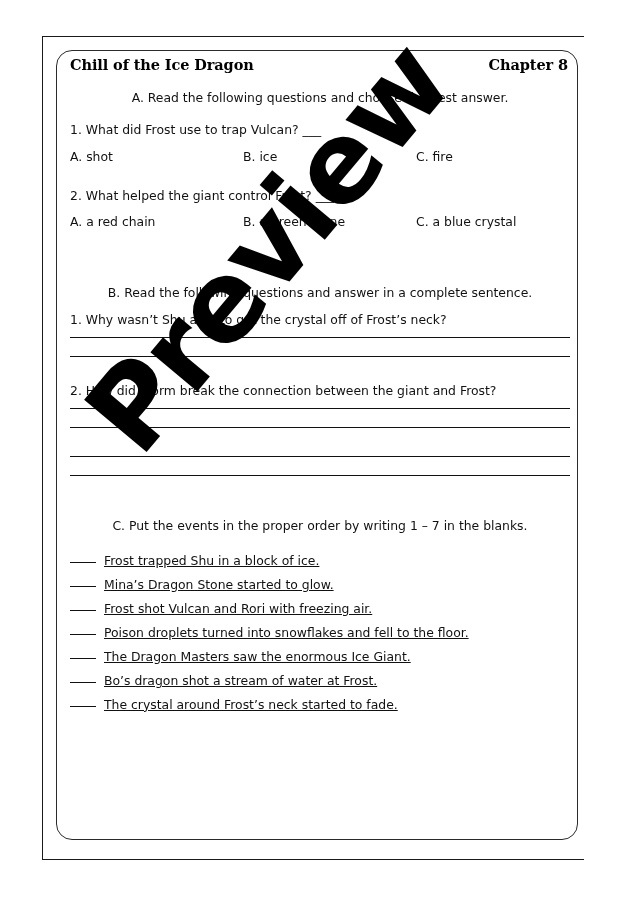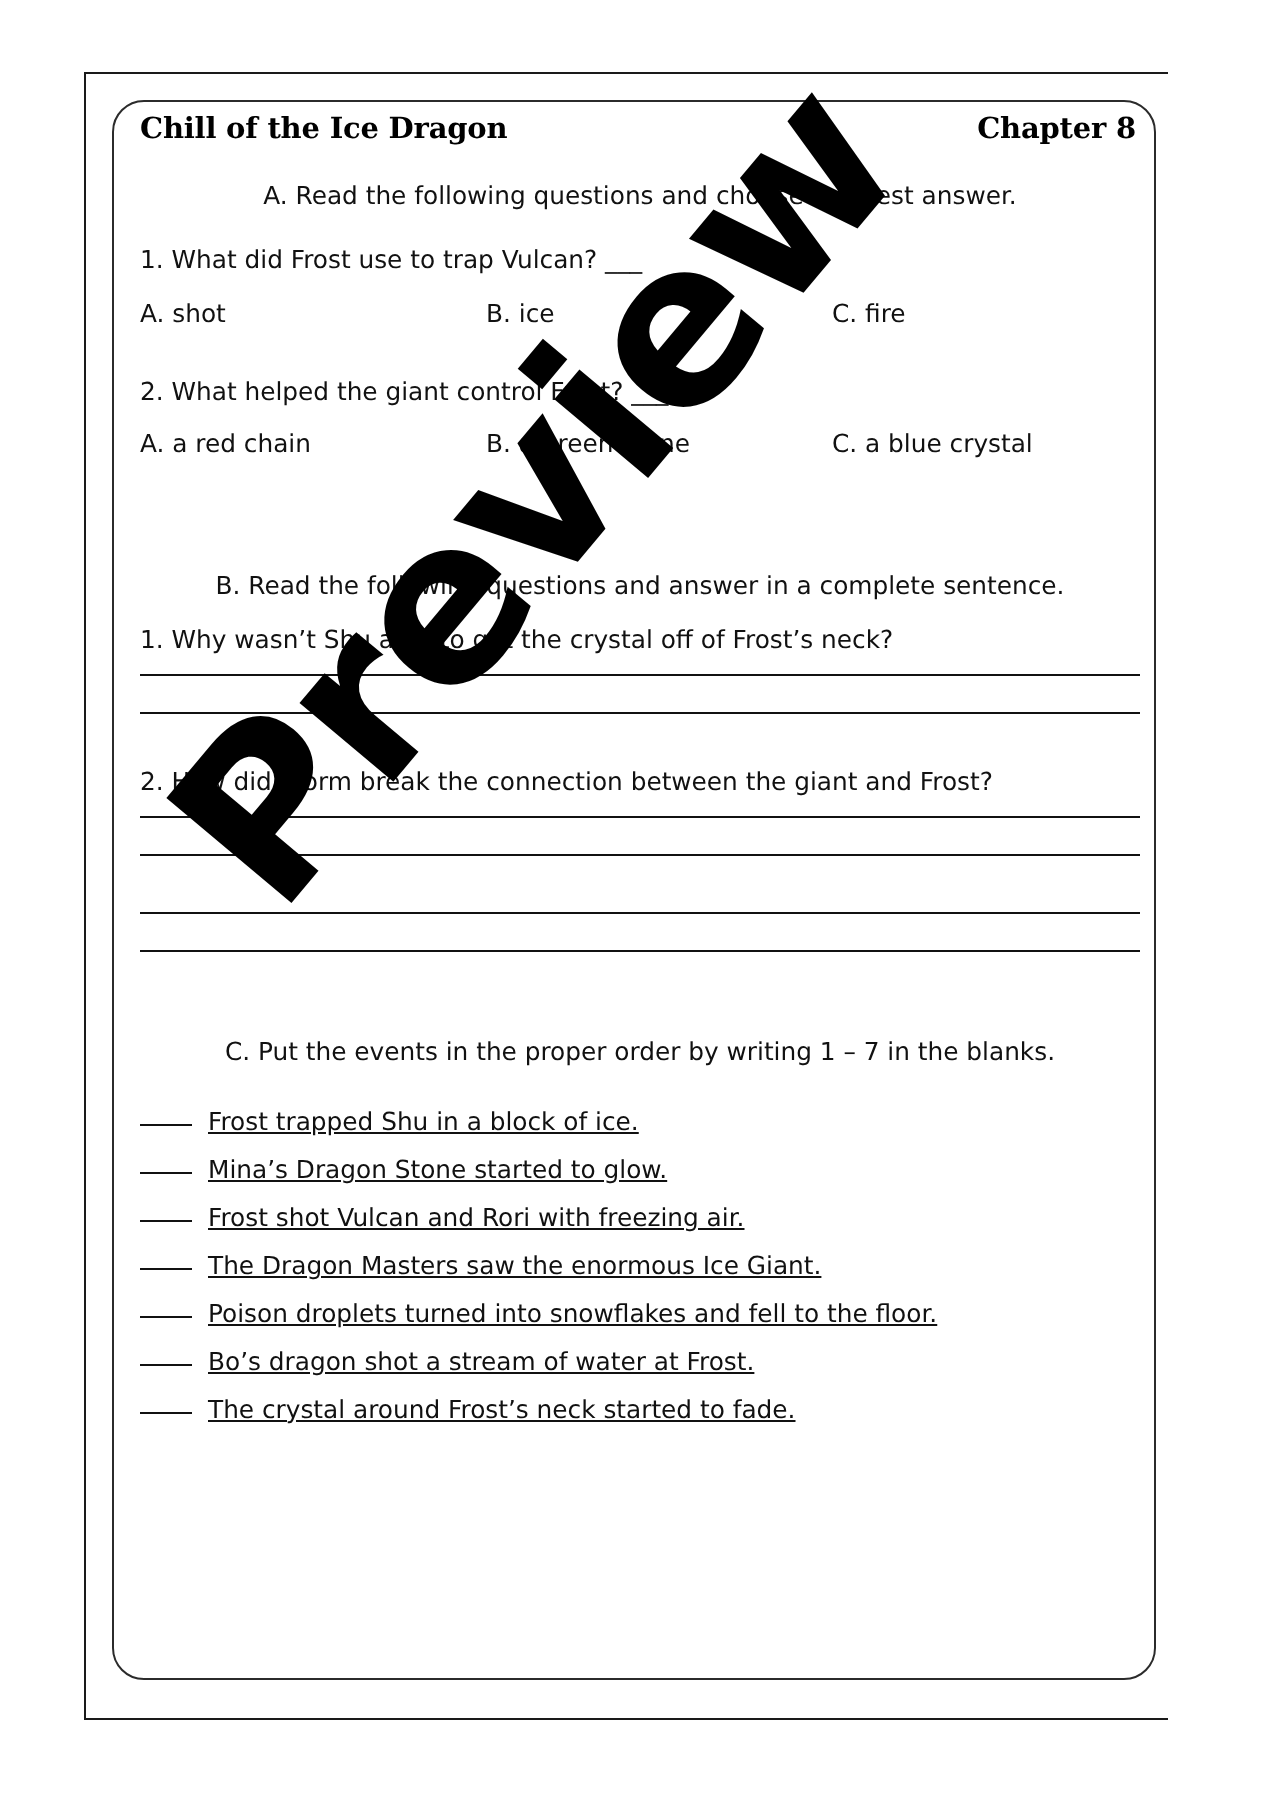--- a/index.html
+++ b/index.html
@@ -233,25 +233,25 @@
       <div class="order-item">
         <span class="order-blank"></span>
         <span class="order-text">Mina’s Dragon Stone started to glow.</span>
       </div>
       <div class="order-item">
         <span class="order-blank"></span>
         <span class="order-text">Frost shot Vulcan and Rori with freezing air.</span>
       </div>
       <div class="order-item">
         <span class="order-blank"></span>
+        <span class="order-text">Poison droplets turned into snowflakes and fell to the floor.</span>
+      </div>
+      <div class="order-item">
+        <span class="order-blank"></span>
         <span class="order-text">The Dragon Masters saw the enormous Ice Giant.</span>
-      </div>
-      <div class="order-item">
-        <span class="order-blank"></span>
-        <span class="order-text">Poison droplets turned into snowflakes and fell to the floor.</span>
       </div>
       <div class="order-item">
         <span class="order-blank"></span>
         <span class="order-text">Bo’s dragon shot a stream of water at Frost.</span>
       </div>
       <div class="order-item">
         <span class="order-blank"></span>
         <span class="order-text">The crystal around Frost’s neck started to fade.</span>
       </div>
     </div>

